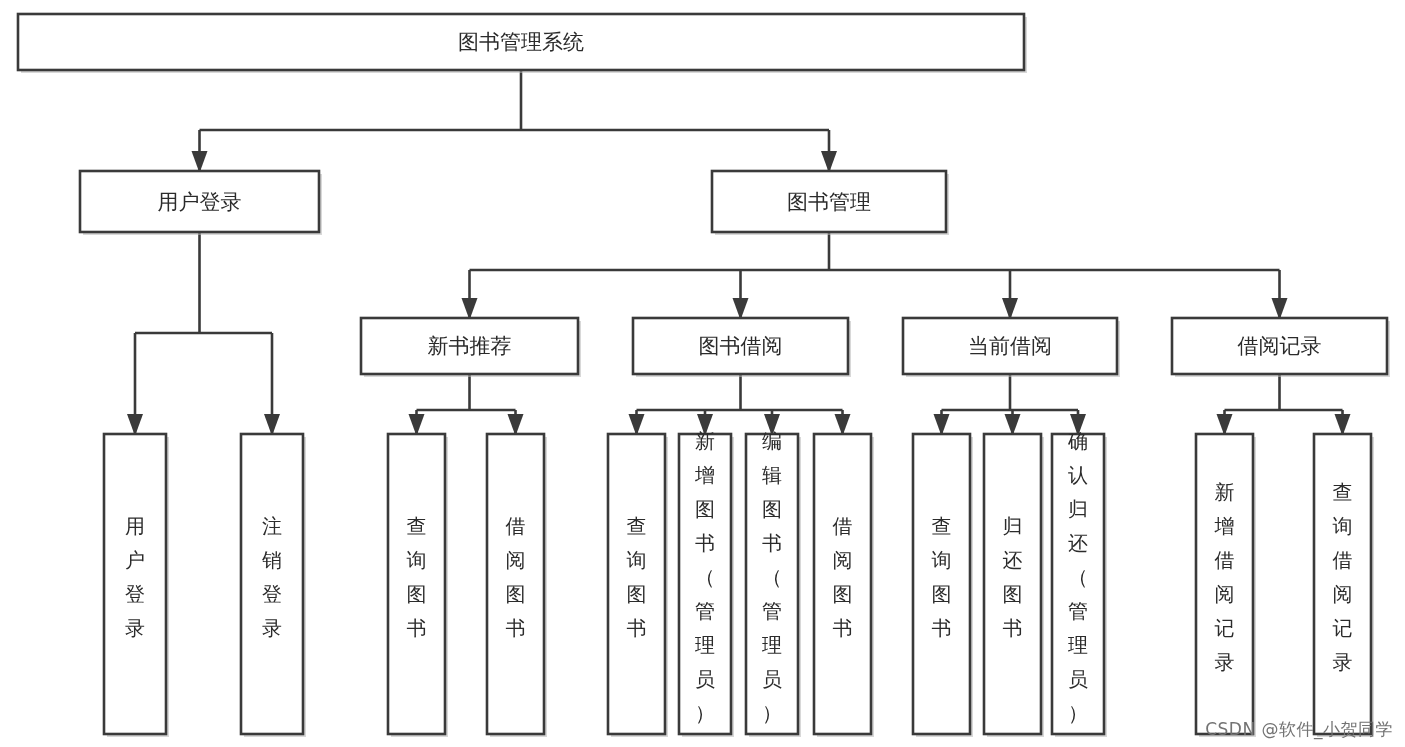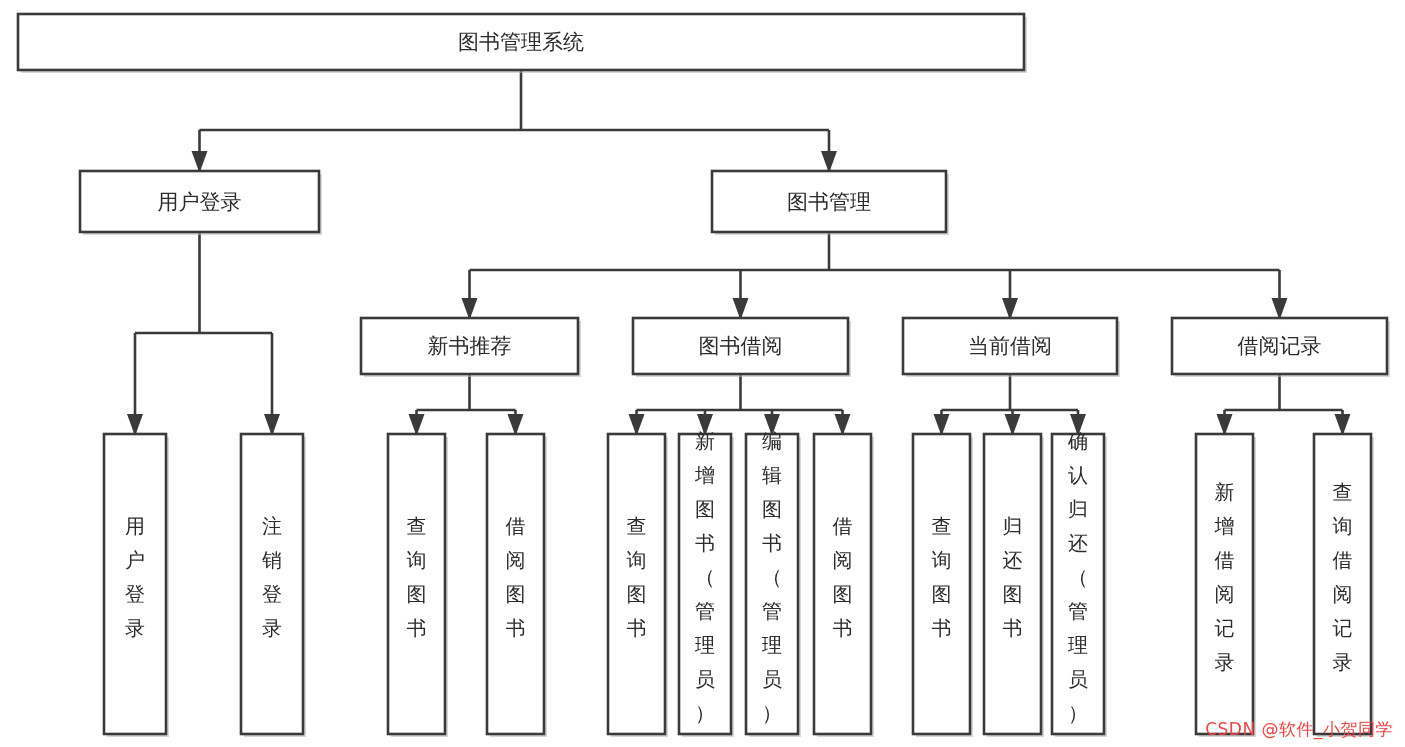--- a/index.html
+++ b/index.html
@@ -57,21 +57,21 @@
     font-size: 20px;
     fill: #2b2b2b;
     text-anchor: middle;
   }
   .watermark {
     position: absolute;
     right: 12px;
     bottom: 6px;
     font-family: "DejaVu Sans", "Liberation Sans", sans-serif;
     font-size: 17px;
-    color: #ef4444;
+    color: #737373;
     letter-spacing: .5px;
     white-space: nowrap;
     user-select: none;
   }
 </style>
 </head>
 <body>
 
 <div id="diagram-root">
 

